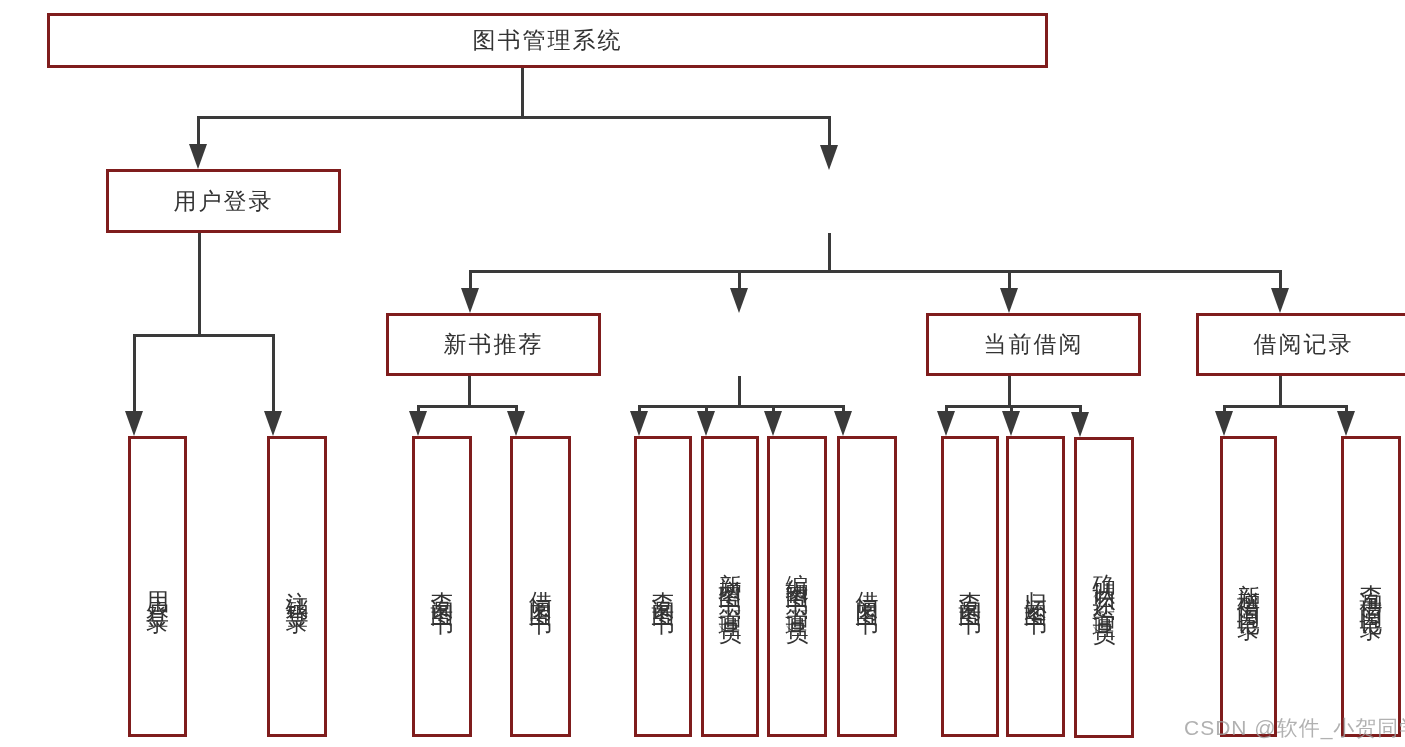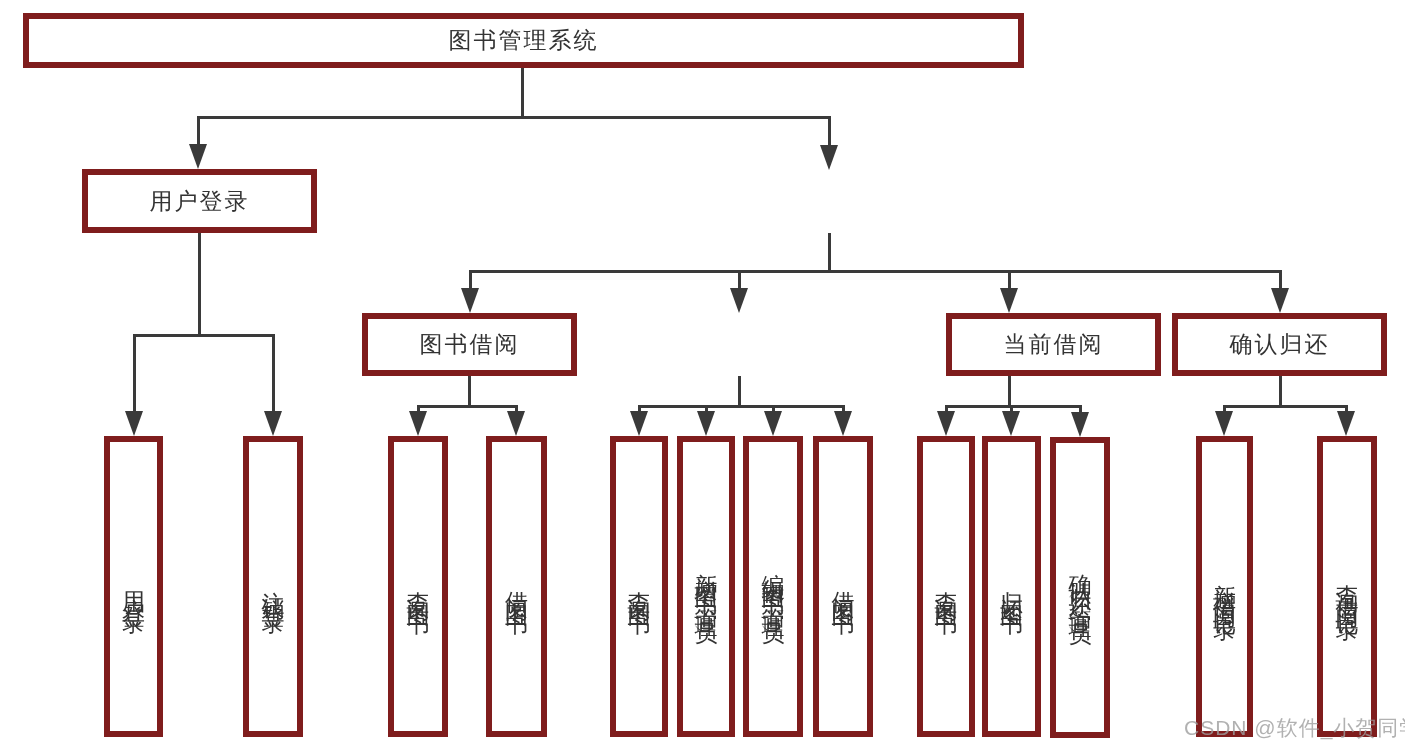--- a/index.html
+++ b/index.html
@@ -6,29 +6,30 @@
   #canvas {
     position:relative;
     width:1405px; height:747px;
     background:#ffffff;
     font-family:"Liberation Sans","DejaVu Sans",sans-serif;
     overflow:hidden;
   }
   .box {
     position:absolute;
     background:#ffffff;
-    border:6px solid #7f1d1d;
+    border:3px solid #7f1d1d;
     box-sizing:border-box;
     display:flex;
     align-items:center;
     justify-content:center;
     color:#333333;
     font-size:23px;
     letter-spacing:2px;
     z-index:2;
+    margin-left:24px;
   }
   .box.v span {
     writing-mode:vertical-rl;
     letter-spacing:7px;
     font-size:23px;
     line-height:1;
   }
   .hline, .vline {
     position:absolute;
     background:#3a3a3a;
@@ -63,30 +64,30 @@
   <div class="box" style="left:23px;top:13px;width:1001px;height:55px">
     <span>图书管理系统</span>
   </div>
 
   <div class="box" style="left:82px;top:169px;width:235px;height:64px">
     <span>用户登录</span>
   </div>
 
 
   <div class="box" style="left:362px;top:313px;width:215px;height:63px">
-    <span>图书借阅</span>
+    <span>新书推荐</span>
   </div>
 
 
-  <div class="box" style="left:946px;top:313px;width:215px;height:63px">
+  <div class="box" style="left:902px;top:313px;width:215px;height:63px">
     <span>当前借阅</span>
   </div>
 
   <div class="box" style="left:1172px;top:313px;width:215px;height:63px">
-    <span>确认归还</span>
+    <span>借阅记录</span>
   </div>
 
   <div class="box v" style="left:104px;top:436px;width:59px;height:301px">
     <span>用户登录</span>
   </div>
   <div class="box v" style="left:243px;top:436px;width:60px;height:301px">
     <span>注销登录</span>
   </div>
 
   <div class="box v" style="left:388px;top:436px;width:60px;height:301px">

